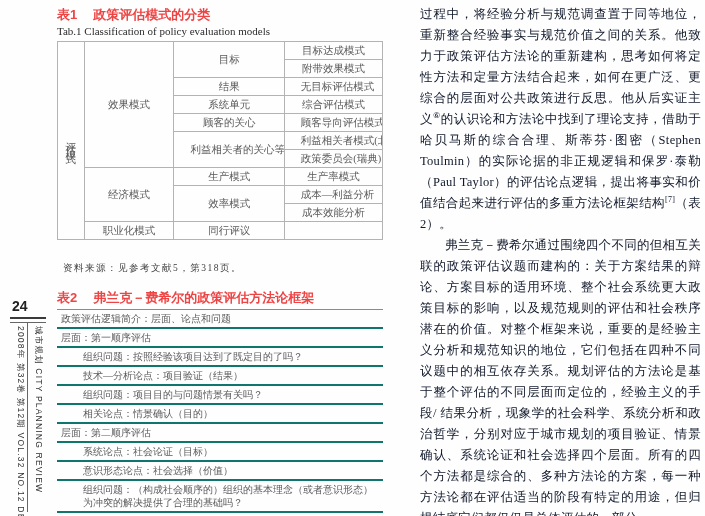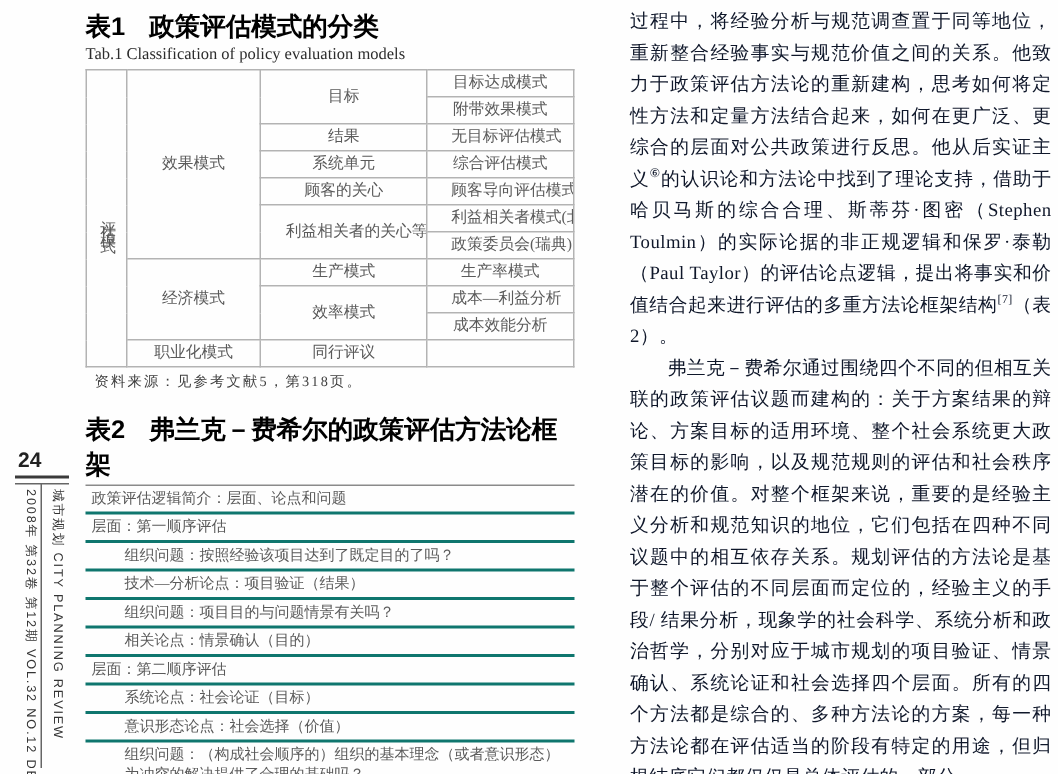--- a/index.html
+++ b/index.html
@@ -23,21 +23,21 @@
     transform:rotate(90deg);transform-origin:0 0;
     font-family:"Liberation Sans","DejaVu Sans",sans-serif;
     font-size:8.5px;letter-spacing:1.2px;color:#333;
   }
   .vt1{left:44px;top:326px;}
   .vt2{left:26px;top:326px;}
   
   .left-col{position:absolute;left:57px;top:6px;width:326px;}
   .tbl-caption{
     font-family:"Liberation Sans","DejaVu Sans",sans-serif;
-    font-size:17px;font-weight:bold;color:#000000;margin:0 0 1px 0;
+    font-size:13px;font-weight:bold;color:#ef4444;margin:0 0 1px 0;
   }
   .tbl-caption .cap-no{display:inline-block;margin-right:16px;}
   .tbl-caption-en{
     font-family:"Liberation Serif","DejaVu Serif",serif;
     font-size:11px;color:#2c2c2c;margin:0 0 4px 0;font-weight:normal;
   }
   table.grid{border-collapse:collapse;width:100%;table-layout:fixed;}
   table.grid td{
     border:1px solid #b3b3b3;
     font-size:10.5px;color:#5a5a5a;
@@ -45,21 +45,21 @@
     text-align:center;vertical-align:middle;
     overflow:hidden;white-space:nowrap;
   }
   td.vertical{
     writing-mode:vertical-rl;letter-spacing:4px;
     width:24px;text-align:center;padding:2px 0;white-space:normal;
   }
   td.model-cell{text-align:left;padding-left:7px;}
   .src-note{
     font-size:9.5px;color:#3e3e3e;letter-spacing:1.5px;
-    margin:3px 0 0 6px;
+    margin:22px 0 0 6px;
   }
   
   .t2{border-top:1.5px solid #8a8a8a;margin-top:2px;}
   .t2-row{
     border-bottom:2px solid #0f766e;
     font-size:10px;color:#5a5a5a;line-height:13px;
     padding:2px 2px 2px 4px;
     font-family:Liberation Serif, serif;
   }
   .t2-row.indent{padding-left:26px;} .gap-md{height:14px;}

